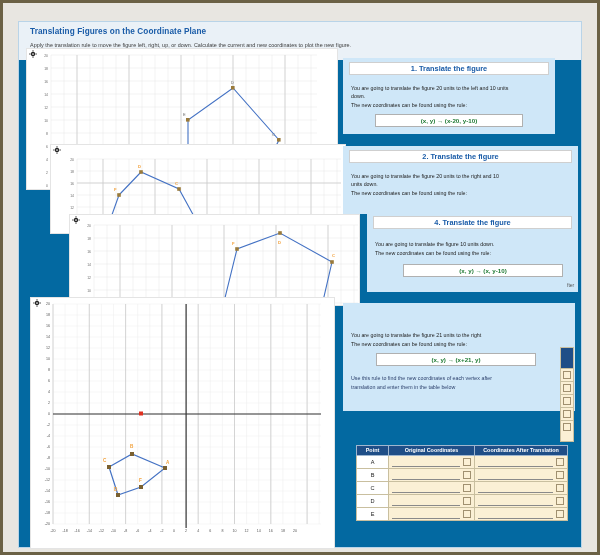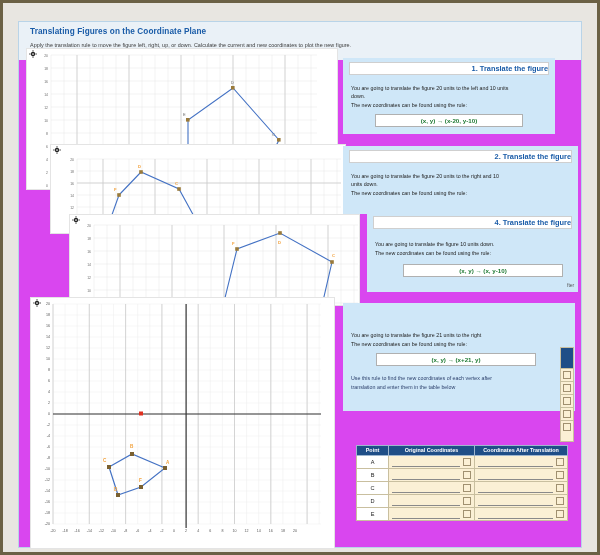--- a/index.html
+++ b/index.html
@@ -13,21 +13,21 @@
   .screen {
     position:absolute; left:3px; top:3px;
     width:594px; height:549px;
     background:#e8e6e1;
     overflow:hidden;
   }
   
   .page {
     position:absolute; left:15px; top:18px;
     width:564px; height:527px;
-    background:#d946ef;
+    background:#0369a1;
     border:1px solid #b9d4e8;
   }
   .page-head {
     position:absolute; left:0; top:0; width:100%; height:38px;
     background:#eaf1f7;
   }
   .doc-title {
     position:absolute; left:11px; top:5px;
     font-size:8.2px; font-weight:bold; color:#1a5ca8;
     letter-spacing:.1px;
@@ -44,21 +44,21 @@
   
   .graph { position:absolute; background:#fff; overflow:hidden; }
   .graph svg { display:block; }
 
   
   .card { position:absolute; background:#cfe7f8; }
   .card-title {
     position:absolute; left:6px; right:6px; top:4px; height:13px;
     background:#ffffff; border:1px solid #cfcfcf;
     color:#1a5ca8; font-size:7.4px; font-weight:bold;
-    text-align:right; line-height:12px;
+    text-align:center; line-height:12px;
   }
   .card-body {
     position:absolute; left:8px; right:8px;
     font-size:5.3px; color:#222; line-height:8px;
   }
   .rule-box {
     position:absolute; background:#fff; border:1px solid #b0b0b0;
     color:#1f7a33; font-size:6.2px; font-weight:bold;
     text-align:center;
   }

